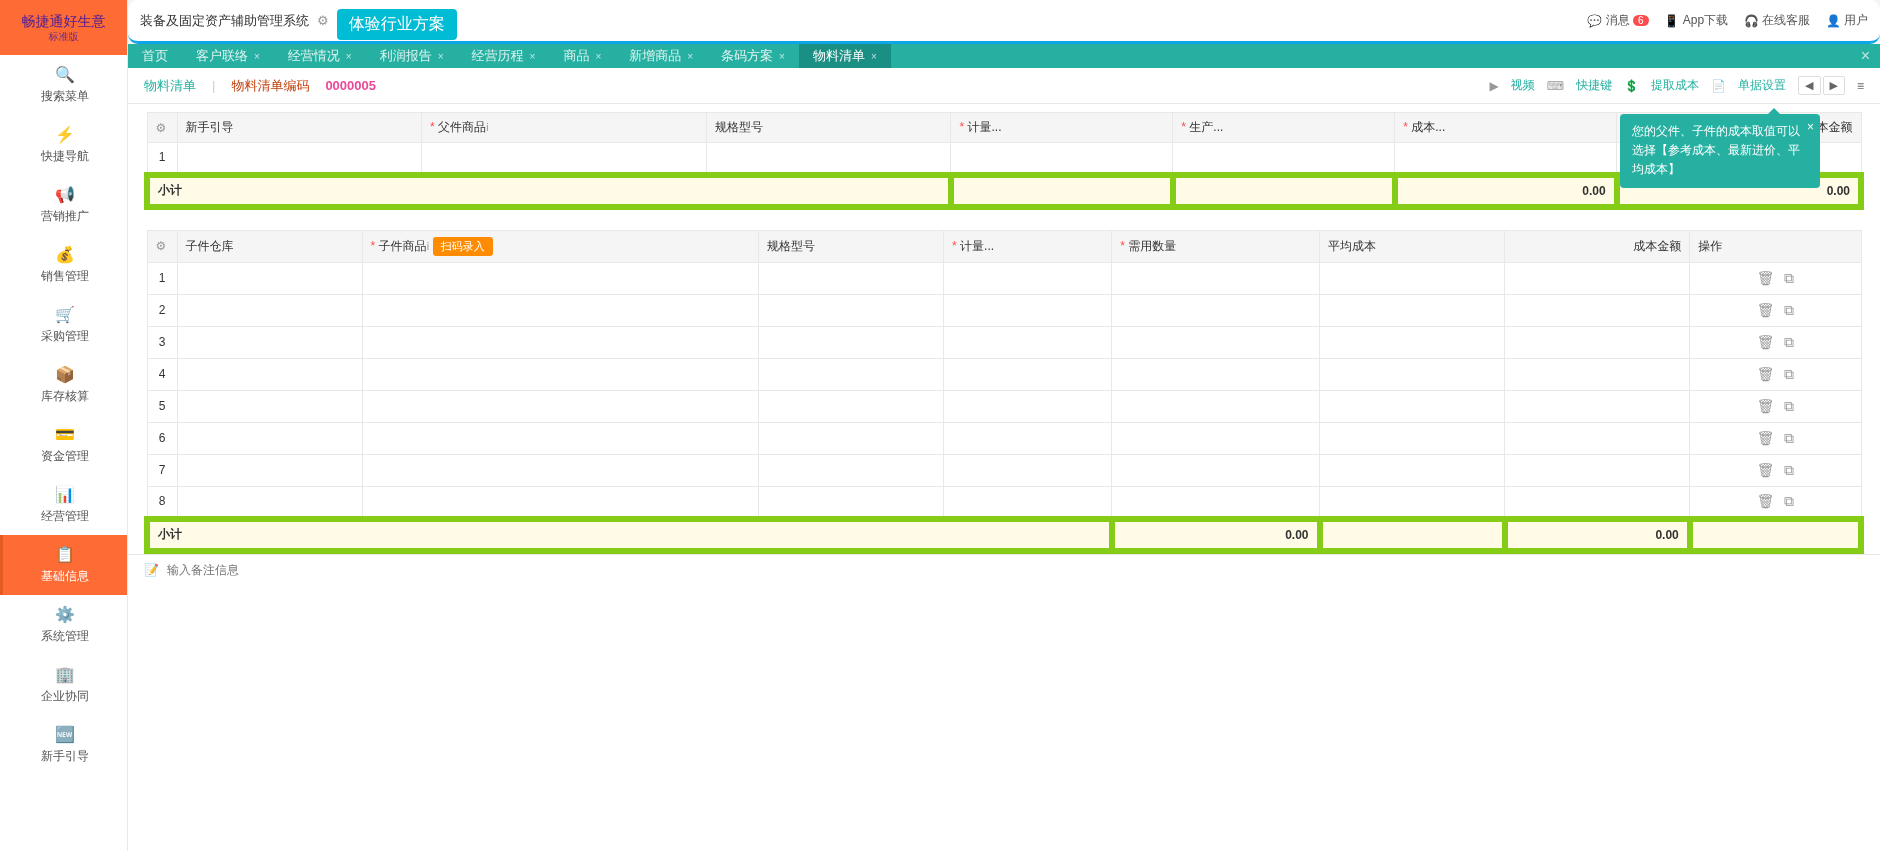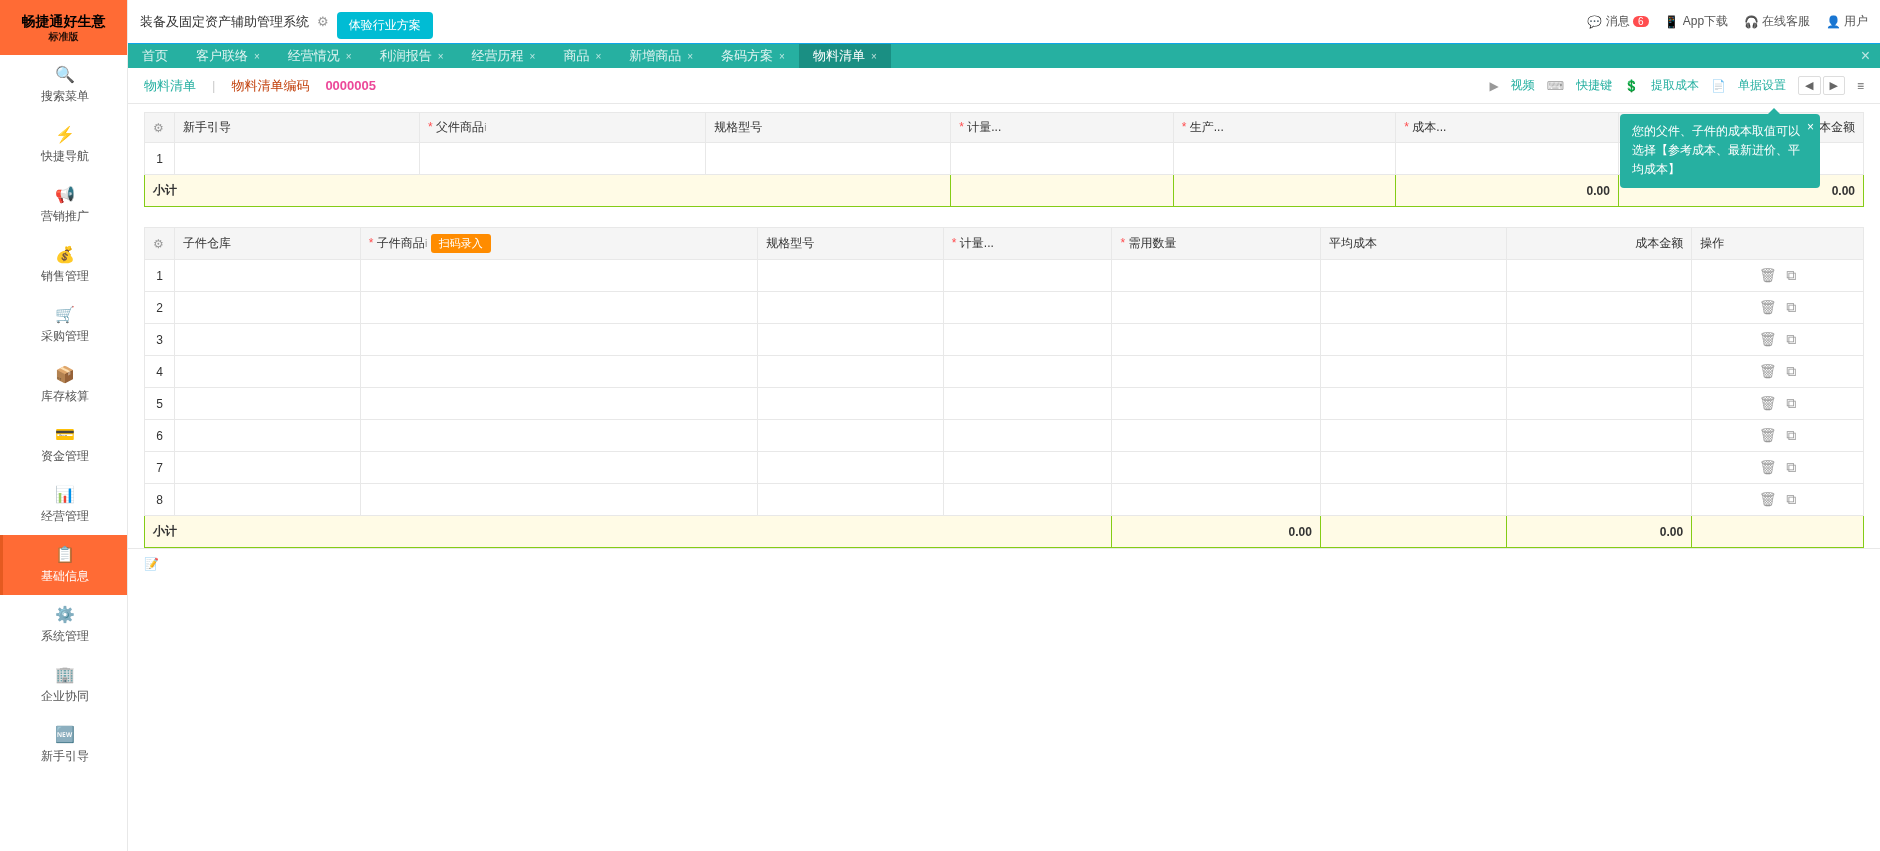--- a/index.html
+++ b/index.html
@@ -1,36 +1,36 @@
 <!DOCTYPE html>
 <html><head>
   <meta charset="utf-8">
   <style>
     * { box-sizing: border-box; margin: 0; padding: 0; }
     body { font-family: 'Microsoft YaHei', '微软雅黑', sans-serif; font-size: 13px; background: #f5f5f5; display: flex; height: 851px; overflow: hidden; }
 
     
     .sidebar { width: 128px; background: #fff; border-right: 1px solid #e8e8e8; display: flex; flex-direction: column; flex-shrink: 0; }
-    .sidebar-logo { background: #ff6b35; color: #000000; padding: 12px 8px; text-align: center; font-size: 14px; font-weight: bold; line-height: 1.3; min-height: 50px; display: flex; align-items: center; justify-content: center; }
+    .sidebar-logo { background: #ff6b35; color: #4c1d95; padding: 12px 8px; text-align: center; font-size: 14px; font-weight: normal; line-height: 1.3; min-height: 50px; display: flex; align-items: center; justify-content: center; }
     .sidebar-logo span { font-size: 11px; display: block; }
     .sidebar-item { display: flex; flex-direction: column; align-items: center; padding: 10px 4px; cursor: pointer; color: #555; font-size: 12px; gap: 4px; border-left: 3px solid transparent; }
     .sidebar-item.active { background: #ff6b35; color: white; border-left: 3px solid #e55a20; }
     .sidebar-item .icon { font-size: 16px; }
 
     
     .main { flex: 1; display: flex; flex-direction: column; overflow: hidden; }
 
     
-    .top-bar { background: #fff; border-bottom: 1px solid #0ea5e9; display: flex; align-items: center; padding: 0 12px; height: 44px; justify-content: space-between; }
+    .top-bar { background: #fff; border-bottom: 3px solid #0ea5e9; display: flex; align-items: center; padding: 0 12px; height: 44px; justify-content: space-between; border-radius: 10px; }
     .top-bar-left { display: flex; align-items: center; gap: 8px; }
     .system-title { font-size: 13px; color: #333; }
     .top-bar-right { display: flex; align-items: center; gap: 16px; font-size: 12px; color: #555; }
     .top-bar-right .icon-btn { display: flex; align-items: center; gap: 3px; cursor: pointer; }
     .badge { background: #ff4d4f; color: white; border-radius: 10px; font-size: 10px; padding: 0 4px; min-width: 16px; text-align: center; }
-    .trial-btn { background: #00bcd4; color: white; border: none; padding: 5px 12px; border-radius: 4px; cursor: pointer; font-size: 12px; margin-top: 8px; }
+    .trial-btn { background: #00bcd4; color: white; border: none; padding: 5px 12px; border-radius: 4px; cursor: pointer; font-size: 16px; margin-top: 8px; }
 
     
     .tab-nav { background: #26b0a1; display: flex; align-items: center; height: 24px; overflow: hidden; }
     .tab-item { padding: 0 14px; height: 40px; display: flex; align-items: center; gap: 4px; cursor: pointer; color: rgba(255,255,255,0.85); font-size: 13px; white-space: nowrap; }
     .tab-item.active { background: #1a8f83; color: white; }
     .tab-close { font-size: 10px; color: rgba(255,255,255,0.7); margin-left: 2px; cursor: pointer; }
     .tab-close-corner { margin-left: auto; padding: 0 10px; color: rgba(255,255,255,0.7); cursor: pointer; font-size: 16px; }
 
     
     .content-area { flex: 1; background: #fff; display: flex; flex-direction: column; overflow: hidden; }
@@ -45,21 +45,21 @@
 
     
     .section { padding: 8px 16px 0; }
     .section-title { font-size: 13px; font-weight: bold; color: #333; margin-bottom: 6px; }
 
     
     .data-table { width: 100%; border-collapse: collapse; font-size: 12px; }
     .data-table th { background: #f5f5f5; border: 1px solid #e8e8e8; padding: 6px 8px; text-align: left; color: #333; font-weight: normal; white-space: nowrap; }
     .data-table td { border: 1px solid #e8e8e8; padding: 4px 8px; color: #333; height: 32px; }
     .data-table .subtotal { background: #fffbe6; font-weight: bold; }
-    .data-table .subtotal td { border: 1px solid #84cc16; padding: 4px 8px; }
+    .data-table .subtotal td { border: 6px solid #84cc16; padding: 4px 8px; }
     .row-num { color: #999; text-align: center; width: 30px; }
     .subtotal-label { color: #666; }
 
     .scan-btn { background: #ff8c00; color: white; border: none; padding: 2px 8px; border-radius: 3px; font-size: 11px; cursor: pointer; }
 
     .action-btn { background: none; border: none; cursor: pointer; color: #999; font-size: 14px; padding: 2px 3px; }
 
     
     .tooltip-box { position: absolute; background: #26b0a1; color: white; padding: 8px 12px; border-radius: 4px; font-size: 12px; line-height: 1.6; max-width: 200px; z-index: 100; top: 145px; right: 280px; }
     .tooltip-box::before { content: ''; position: absolute; top: -6px; right: 40px; border-left: 6px solid transparent; border-right: 6px solid transparent; border-bottom: 6px solid #26b0a1; }
@@ -412,17 +412,18 @@
               <td></td>
               <td style="text-align:right;">0.00</td>
               <td></td>
             </tr>
           </tfoot>
         </table>
       </div>
 
       <div class="bottom-note">
         <span>📝</span>
+        <input type="text" placeholder="输入备注信息" style="border: none; outline: none; flex: 1 1 0%; font-size: 12px; color: rgb(153, 153, 153); background: transparent;">
       </div>
 
     </div>
   </div>
 </div>
 
 </body></html>

